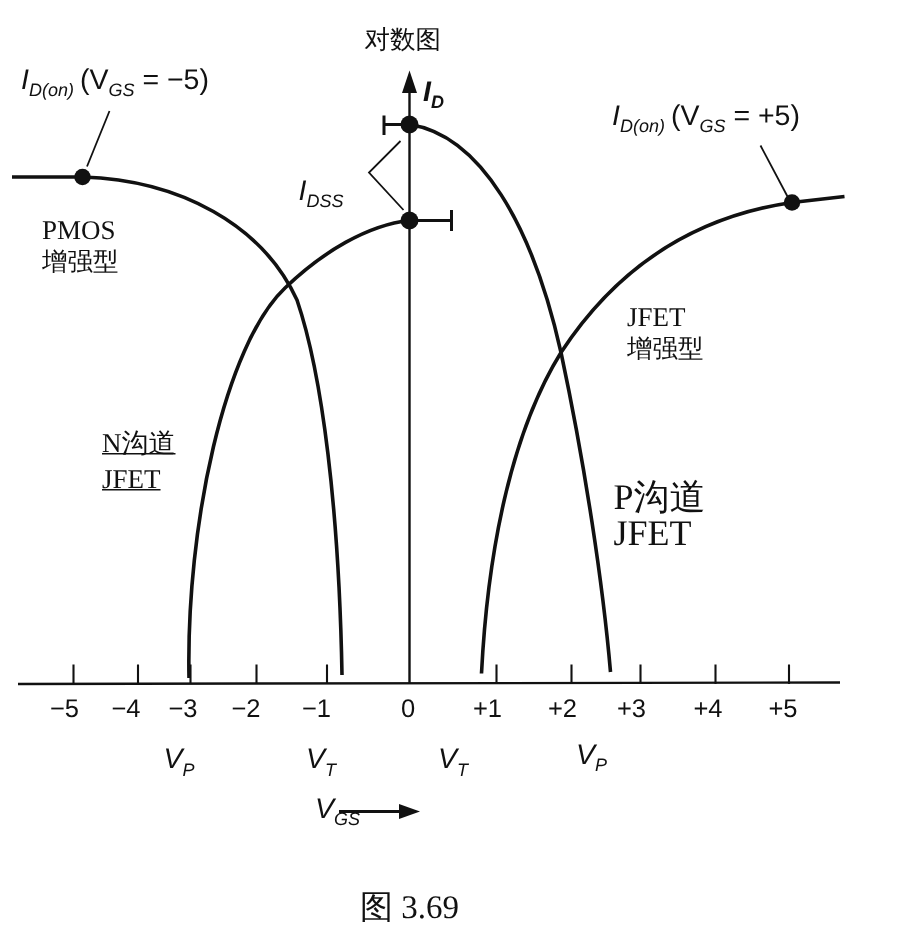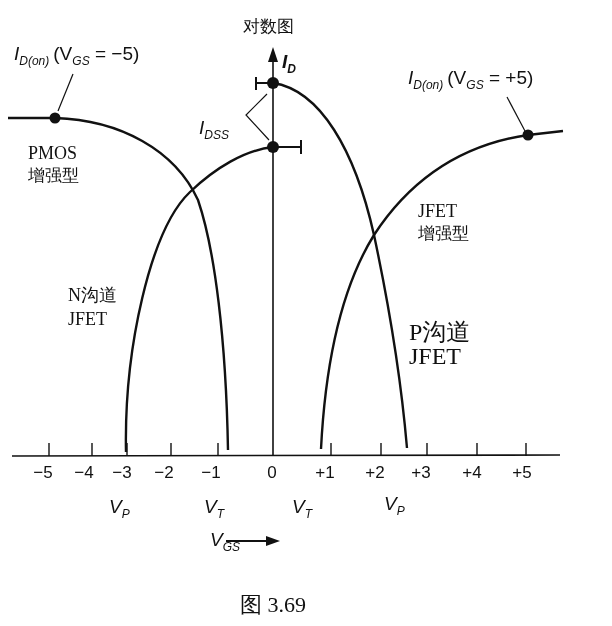--- a/index.html
+++ b/index.html
@@ -86,21 +86,21 @@
   </div>
 
   <div class="lbl serif" style="left:28px; top:142px; font-size:18px; line-height:22px;">
     <div>PMOS</div>
       <div class="cjk">增强型</div>
   </div>
   <div class="lbl serif" style="left:418px; top:200px; font-size:18px; line-height:22px;">
     <div>JFET</div>
       <div class="cjk">增强型</div>
   </div>
-  <div class="lbl serif" style="left:68px; top:283px; font-size:18px; line-height:24px;">
+  <div class="lbl serif" style="left:68px; top:283px; font-size:18px; line-height:24px;text-decoration:underline;">
     <div>N沟道</div>
       <div>JFET</div>
   </div>
   <div class="lbl serif" style="left:409px; top:320px; font-size:24px; line-height:24px;">
     <div>P沟道</div>
       <div>JFET</div>
   </div>
 
   <div>
     <div class="tick-lbl" style="left:43px;">−5</div>

